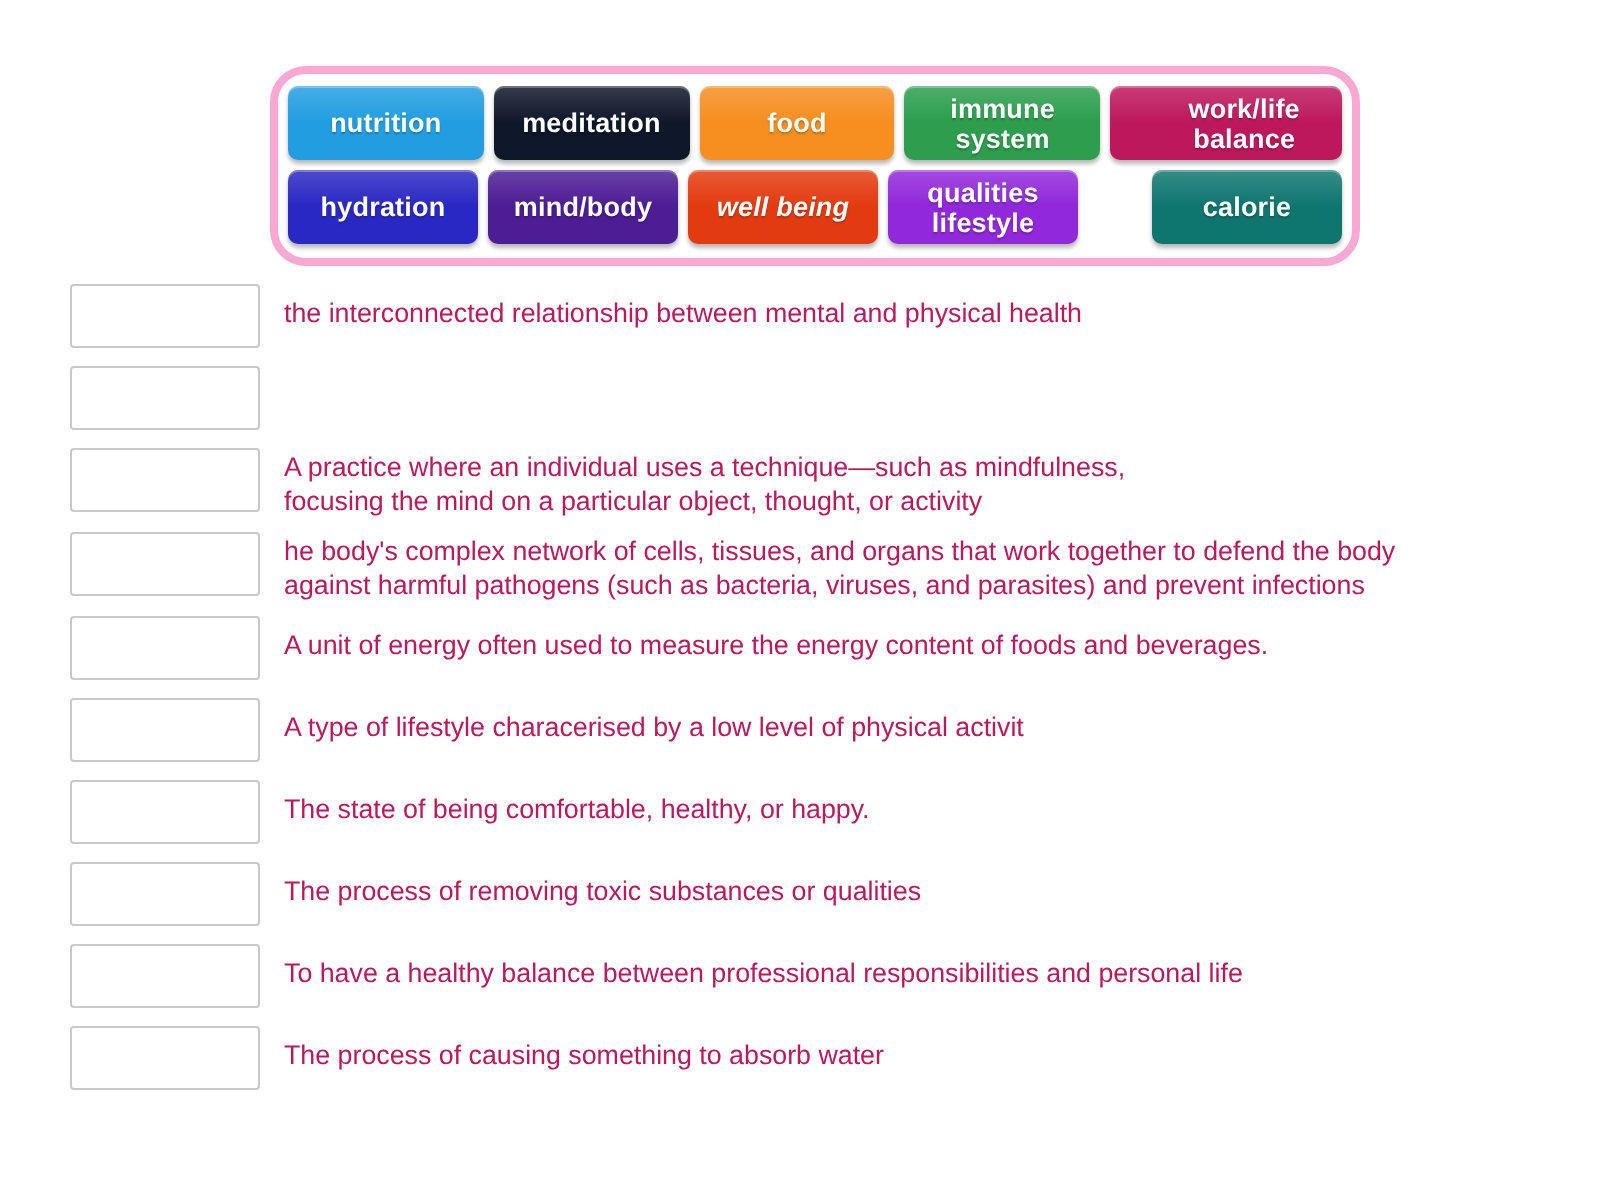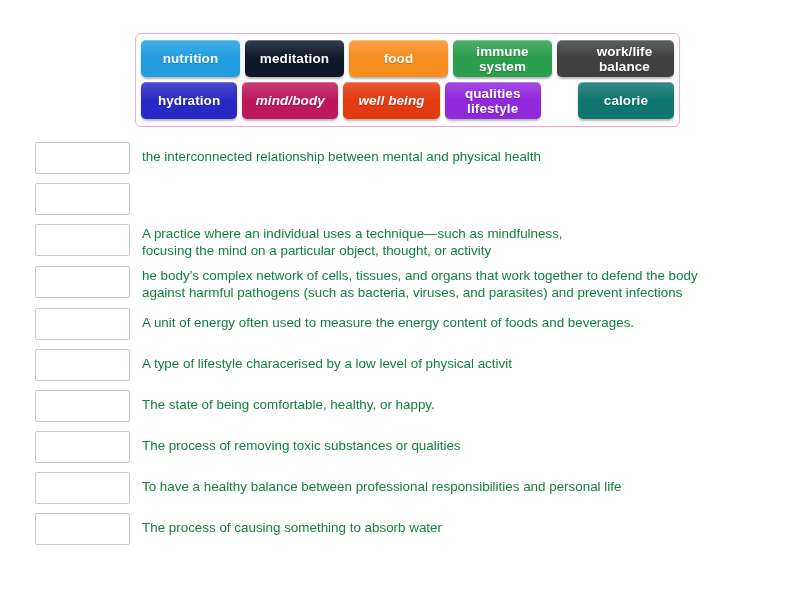--- a/index.html
+++ b/index.html
@@ -17,22 +17,22 @@
   }
 
   
   #tile-bank {
     position: absolute;
     left: 135px;
     top: 33px;
     width: 545px;
     box-sizing: border-box;
     background: #ffffff;
-    border: 1px solid #f9a8d4;
-    border-radius: 6px;
+    border: 4px solid #f9a8d4;
+    border-radius: 18px;
     padding: 6px 5px 7px 5px;
   }
   .tile-row {
     display: flex;
     gap: 5px;
     margin-bottom: 5px;
   }
   .tile-row:last-child { margin-bottom: 0; }
 
   .tile {
@@ -87,43 +87,43 @@
     background: #ffffff;
     border-radius: 2px;
     box-sizing: border-box;
     cursor: pointer;
   }
   .def-text {
     margin-left: 12px;
     padding-top: 6px;
     font-size: 13.4px;
     line-height: 17px;
-    color: #15803d;
+    color: #be185d;
     font-family: "Liberation Sans", sans-serif;
     white-space: pre-line;
   }
   .def-row.two-line .def-text { padding-top: 1px; }
   .def-row.two-line { margin-bottom: 7px; }
 </style>
 </head>
 <body>
 
 <div id="tile-bank">
     <div class="tile-row">
       <div class="tile" style="background: rgb(34, 158, 224);">nutrition</div>
       <div class="tile" style="background: #0f172a;">meditation</div>
       <div class="tile" style="background: rgb(246, 142, 32);">food</div>
       <div class="tile" style="background: rgb(44, 158, 78);">immune
 system</div>
-      <div class="tile" style="background: #404040; padding-left: 21px;">work/life
+      <div class="tile" style="background: #be185d; padding-left: 21px;">work/life
 balance</div>
     </div>
     <div class="tile-row">
       <div class="tile" style="background: rgb(42, 40, 196);">hydration</div>
-      <div class="tile" style="background: #be185d; font-style: italic;">mind/body</div>
+      <div class="tile" style="background: #4c1d95;">mind/body</div>
       <div class="tile" style="background: rgb(227, 59, 16); font-style: italic;">well being</div>
       <div class="tile" style="background: rgb(145, 40, 219);">qualities
 lifestyle</div>
       <div class="tile" style="background: #0f766e; margin-left: 32px;">calorie</div>
     </div>
   </div>
 
 <div id="definition-list">
     <div class="def-row">
       <div class="drop-slot"></div>

